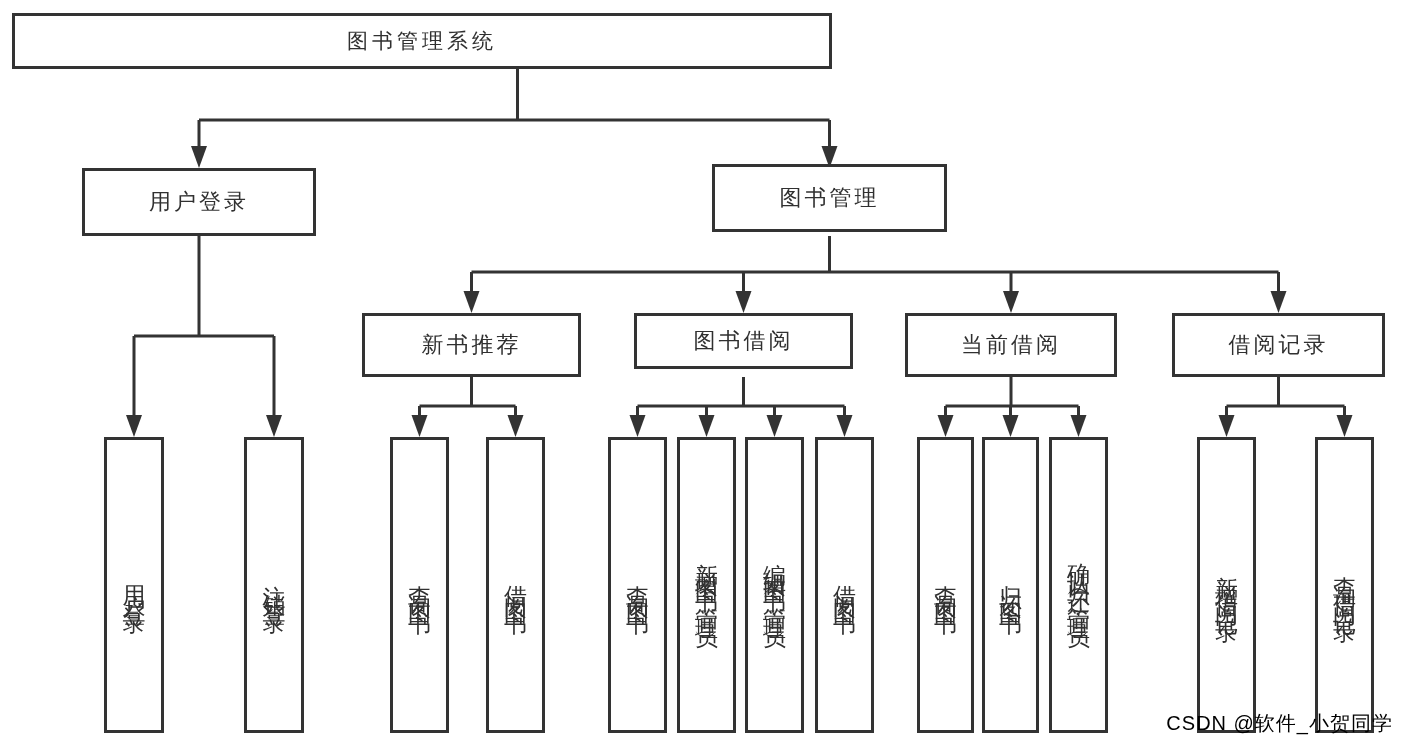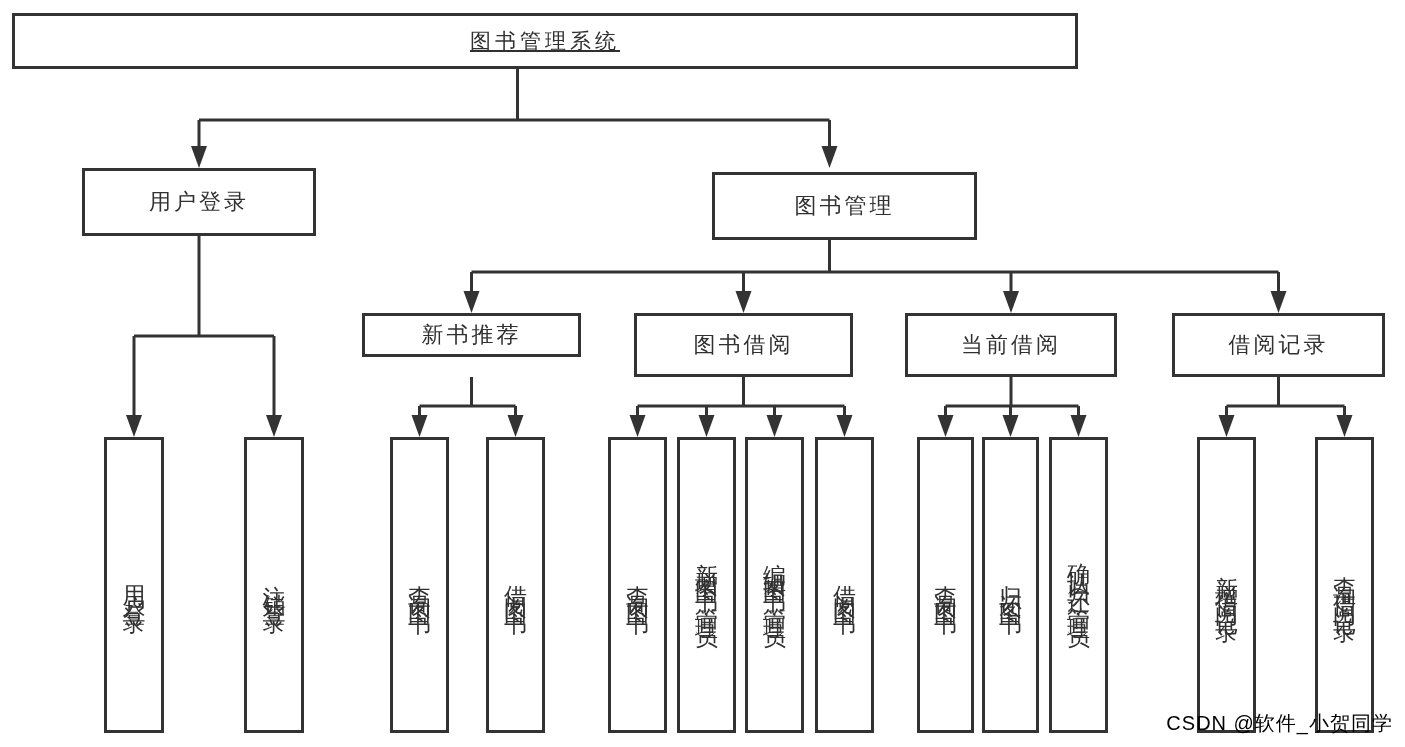--- a/index.html
+++ b/index.html
@@ -80,35 +80,35 @@
       <polygon points="766.5,415 782.5,415 774.5,437"></polygon>
       <polygon points="836.5,415 852.5,415 844.5,437"></polygon>
       <polygon points="937.5,415 953.5,415 945.5,437"></polygon>
       <polygon points="1002.5,415 1018.5,415 1010.5,437"></polygon>
       <polygon points="1070.5,415 1086.5,415 1078.5,437"></polygon>
       <polygon points="1218.5,415 1234.5,415 1226.5,437"></polygon>
       <polygon points="1336.5,415 1352.5,415 1344.5,437"></polygon>
     </g>
   </svg>
 
-  <div class="node root" style="left:12px;top:13px;width:1066px;height:56px;text-decoration:underline;">
+  <div class="node root" style="left:12px;top:13px;width:820px;height:56px;">
     <span class="h-label">图书管理系统</span>
   </div>
 
   <div class="node" style="left:82px;top:168px;width:234px;height:68px;">
     <span class="h-label">用户登录</span>
   </div>
-  <div class="node" style="left:712px;top:172px;width:265px;height:68px;">
+  <div class="node" style="left:712px;top:164px;width:235px;height:68px;">
     <span class="h-label">图书管理</span>
   </div>
 
-  <div class="node" style="left:362px;top:313px;width:219px;height:44px;">
+  <div class="node" style="left:362px;top:313px;width:219px;height:64px;">
     <span class="h-label">新书推荐</span>
   </div>
-  <div class="node" style="left:634px;top:313px;width:219px;height:64px;">
+  <div class="node" style="left:634px;top:313px;width:219px;height:56px;">
     <span class="h-label">图书借阅</span>
   </div>
   <div class="node" style="left:905px;top:313px;width:212px;height:64px;text-align:center;">
     <span class="h-label">当前借阅</span>
   </div>
   <div class="node" style="left:1172px;top:313px;width:213px;height:64px;">
     <span class="h-label">借阅记录</span>
   </div>
 
   <div class="node leaf" style="left:104px;width:60px;">

